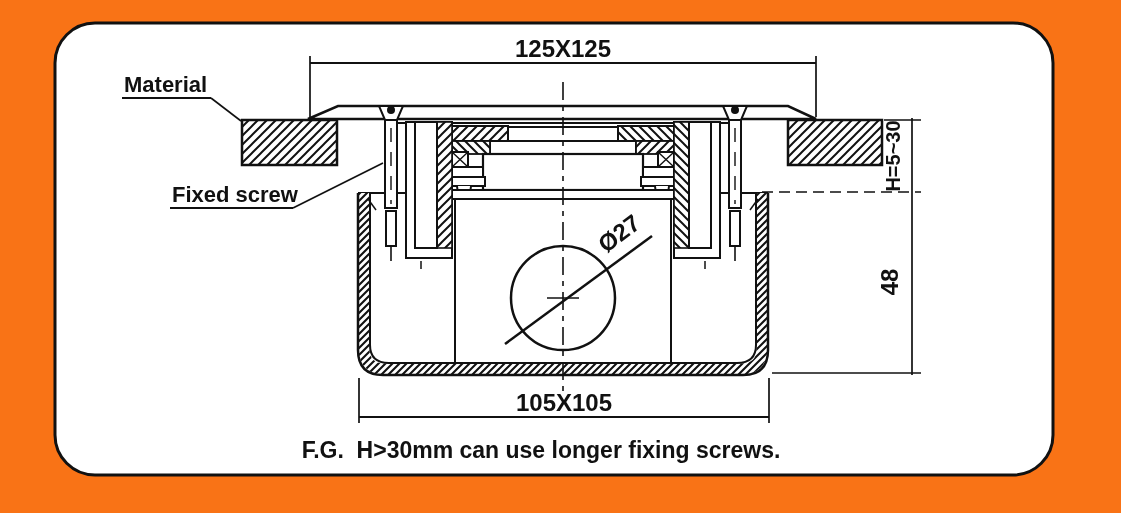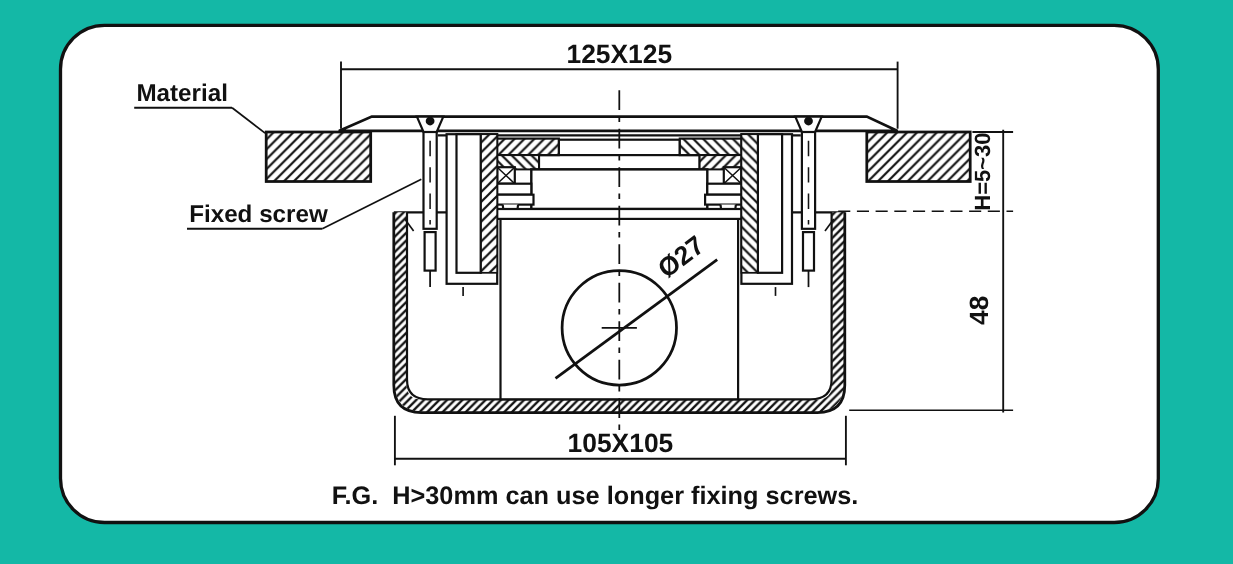--- a/index.html
+++ b/index.html
@@ -1,19 +1,19 @@
 <!DOCTYPE html>
 <html><head>
 <meta charset="utf-8">
 <style>
   html, body { margin: 0; padding: 0; background: #ffffff; }
   .stage {
     position: relative;
     width: 1121px; height: 513px;
-    background: #14b8a6;
+    background: #f97316;
     font-family: "Liberation Sans", sans-serif;
   }
   svg { display: block; }
   text {
     font-family: "Liberation Sans", sans-serif;
     font-weight: 700;
     fill: #111111;
   }
   .pre { white-space: pre; }
 </style>

